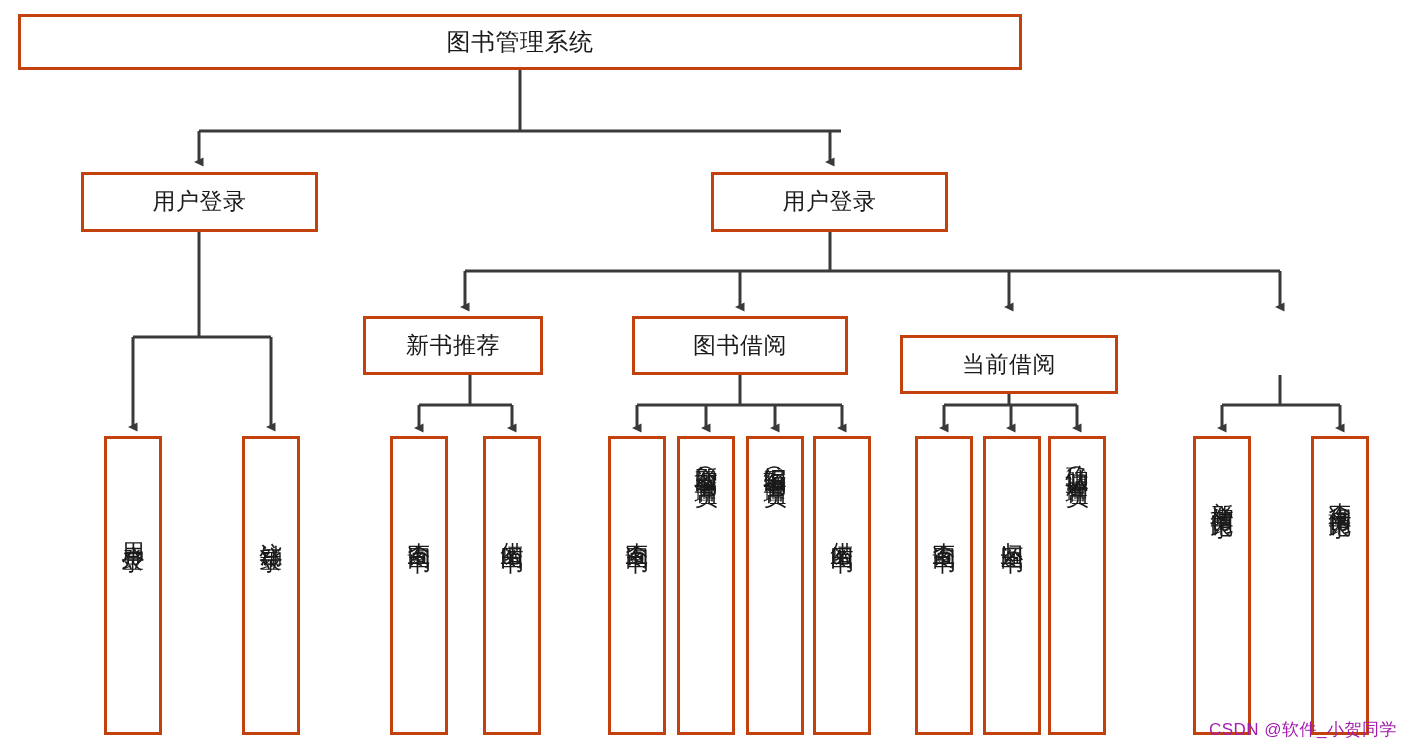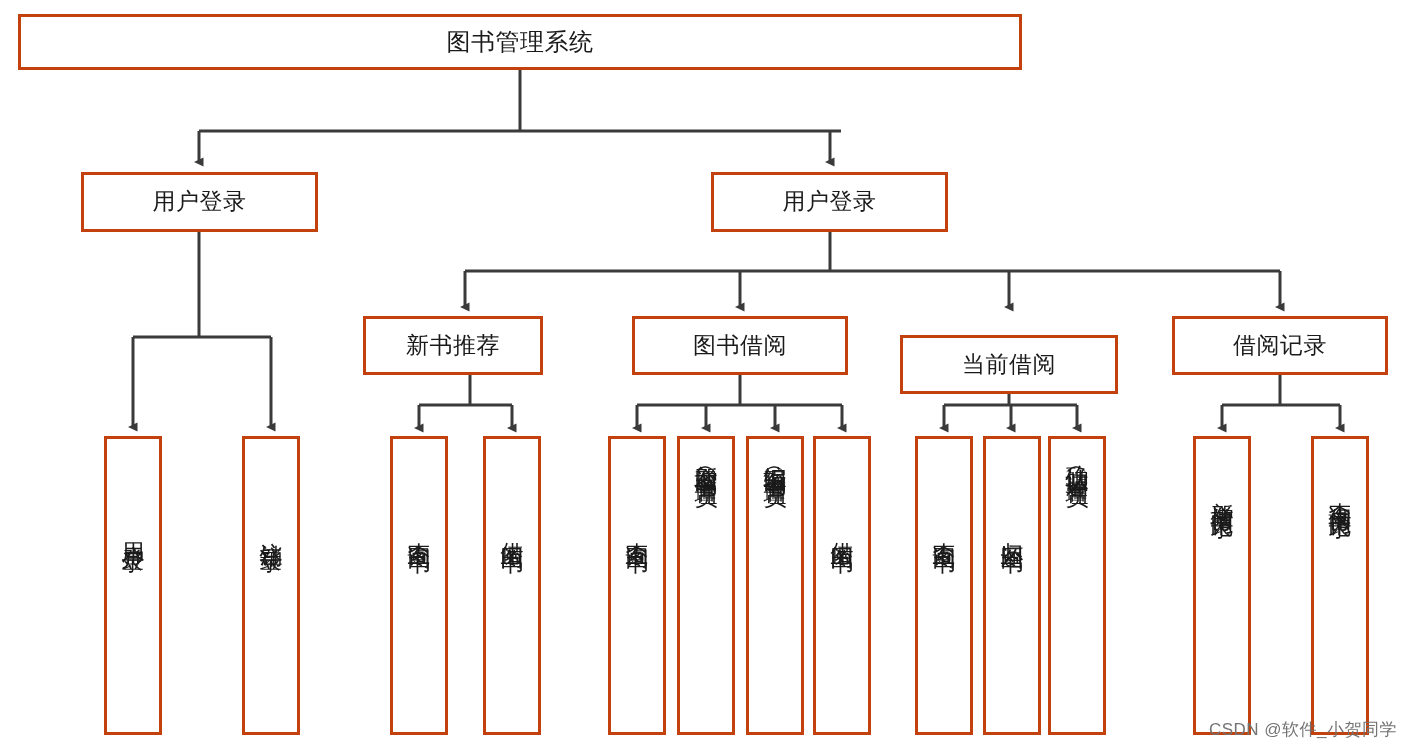--- a/index.html
+++ b/index.html
@@ -62,21 +62,21 @@
     letter-spacing: 3px;
     white-space: normal;
     max-height: 100%;
   }
   .node.root .label { font-size: 24px; }
   .watermark {
     position: absolute;
     right: 8px;
     bottom: 6px;
     font-size: 17px;
-    color: #737373;
+    color: #a21caf;
     letter-spacing: 0.5px;
     white-space: nowrap;
     user-select: none;
   }
 </style>
 </head>
 <body>
 
 <div id="diagram-root">
 
@@ -143,23 +143,20 @@
 
   <div class="node horiz" style="left:363px; top:316px; width:180px; height:59px;">
     <span class="label">新书推荐</span>
   </div>
   <div class="node horiz" style="left:632px; top:316px; width:216px; height:59px;">
     <span class="label">图书借阅</span>
   </div>
   <div class="node horiz" style="left:900px; top:316px; width:218px; height:59px;margin-top:19px;">
     <span class="label">当前借阅</span>
   </div>
-  <div class="node horiz" style="left:1172px; top:316px; width:216px; height:59px;">
-    <span class="label">借阅记录</span>
-  </div>
 
   <div class="node vert" style="left:104px; top:436px; width:58px; height:299px; padding-top:85px;">
     <span class="label">用户登录</span>
   </div>
   <div class="node vert" style="left:242px; top:436px; width:58px; height:299px; padding-top:85px;">
     <span class="label">注销登录</span>
   </div>
 
   <div class="node vert" style="left:390px; top:436px; width:58px; height:299px; padding-top:85px;">
     <span class="label">查询图书</span>

